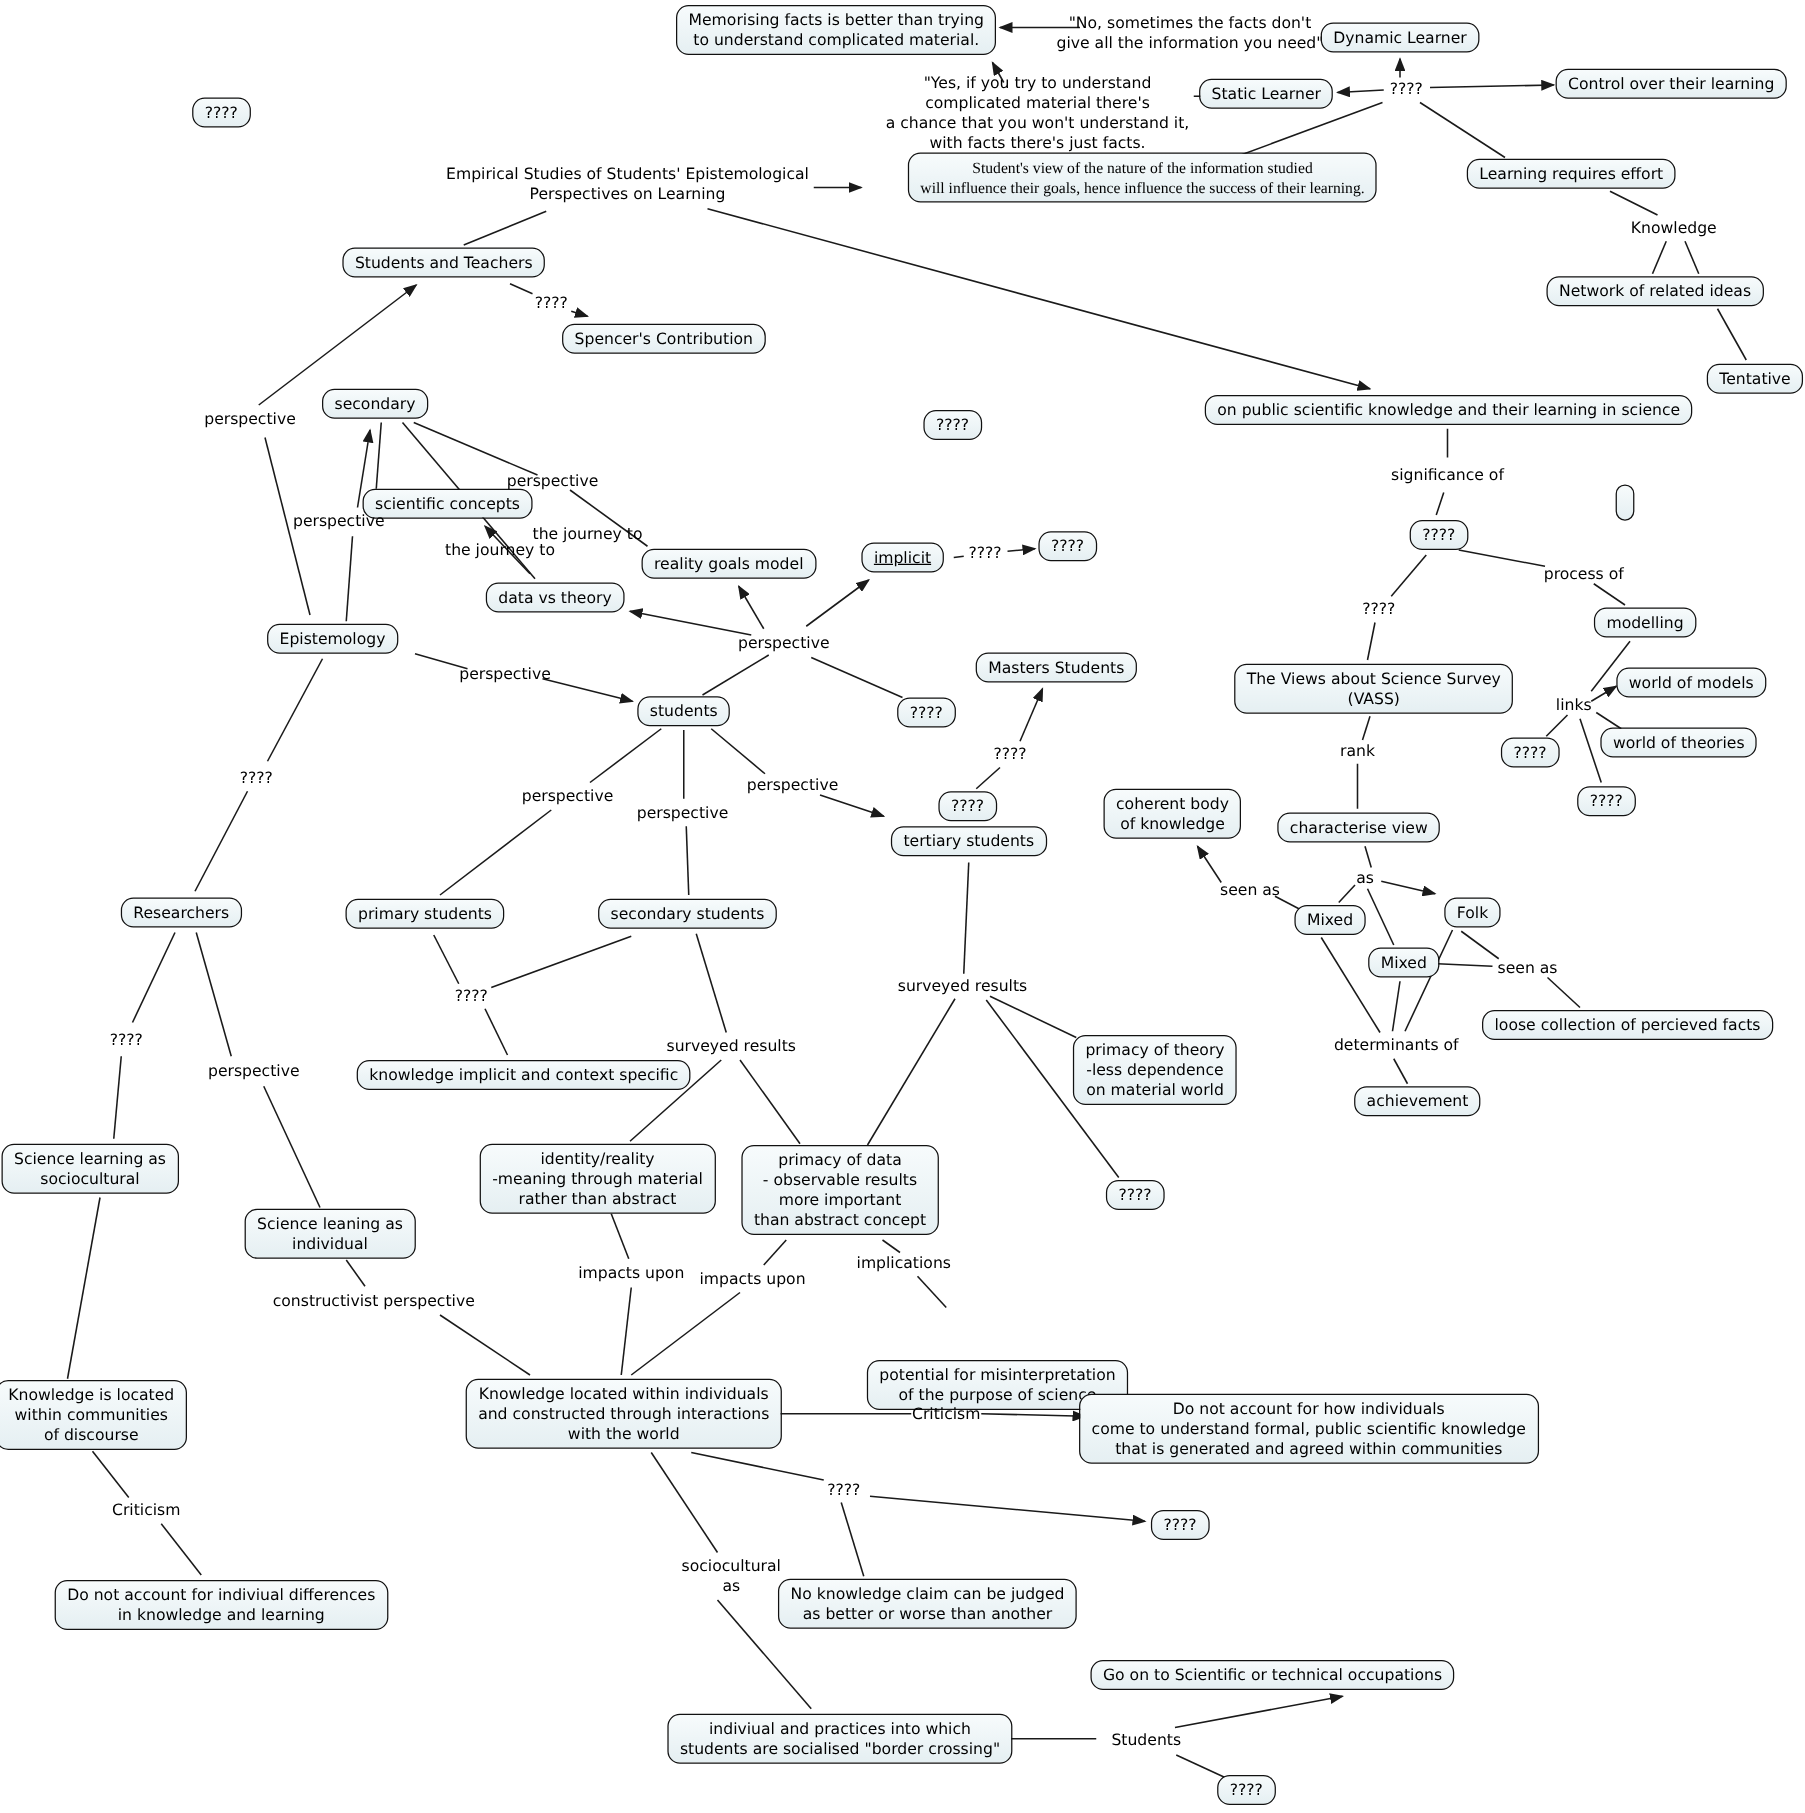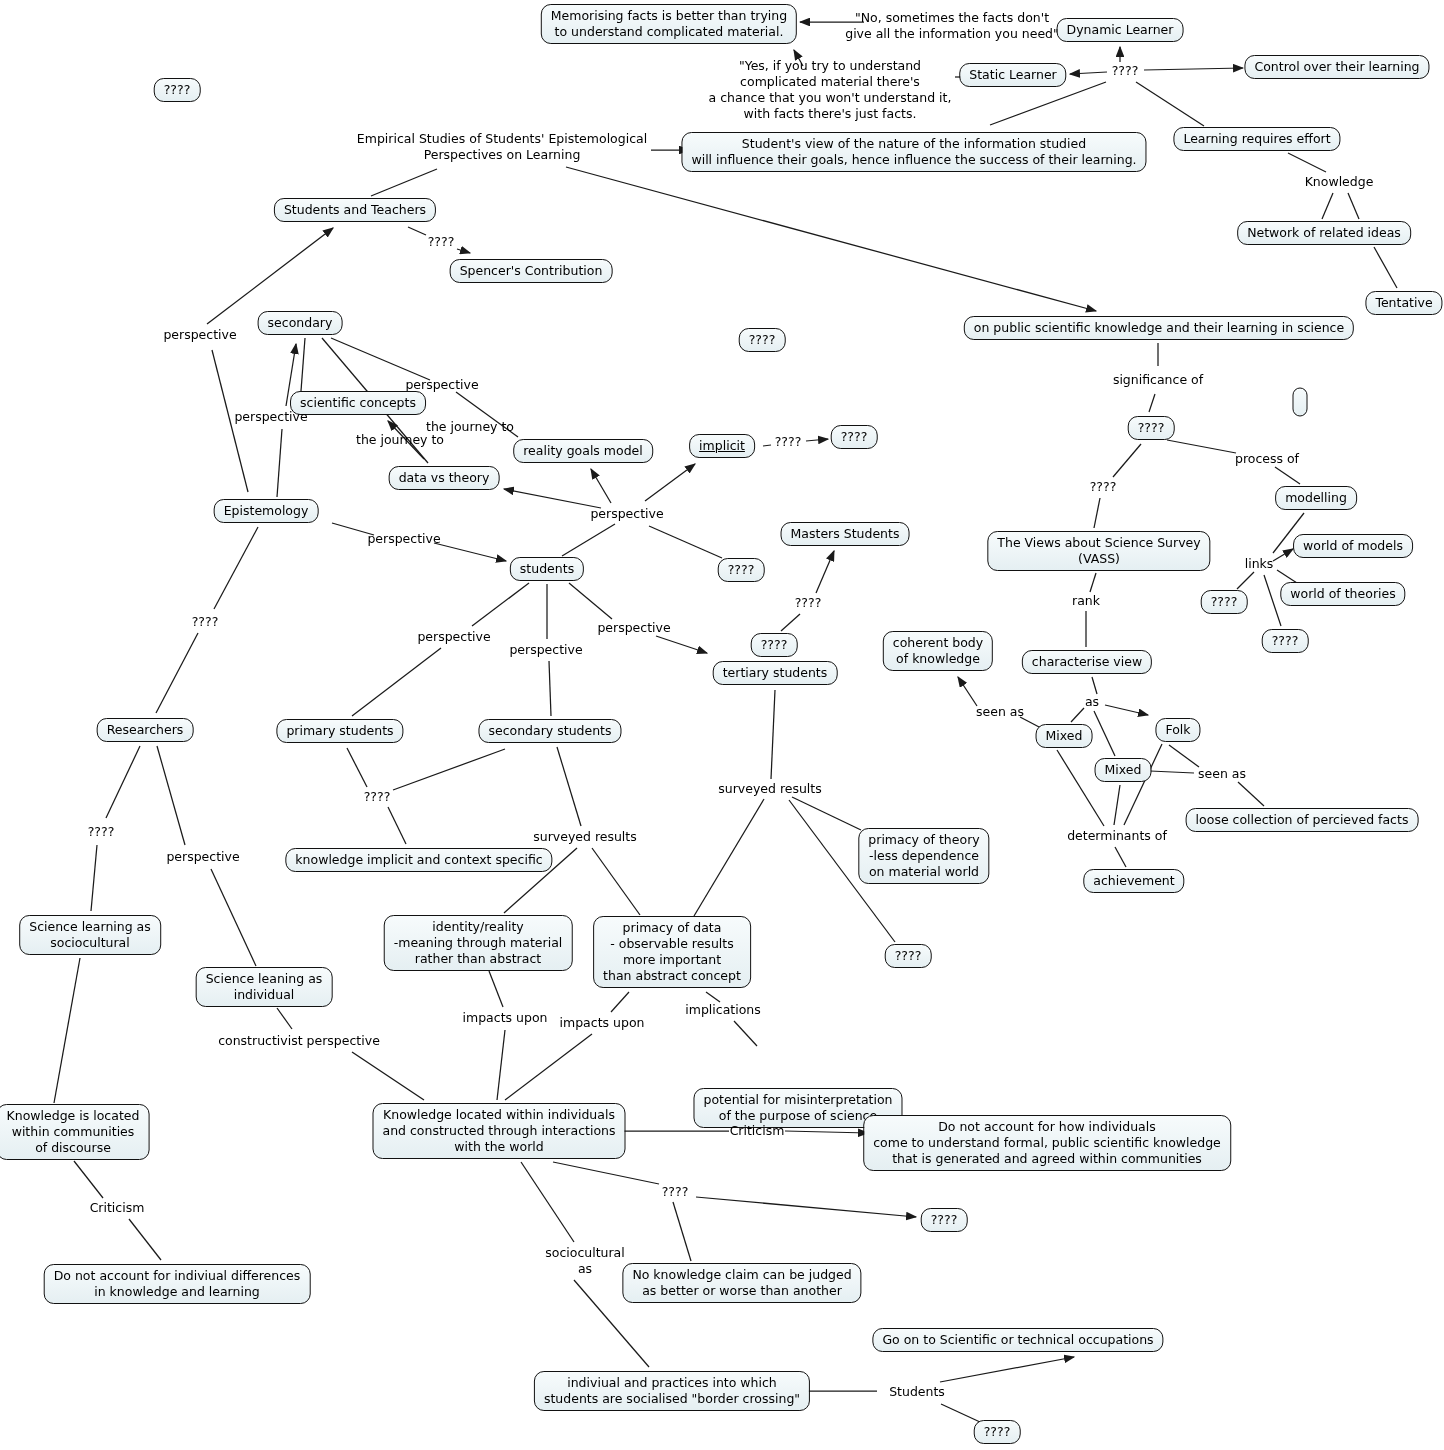--- a/index.html
+++ b/index.html
@@ -138,21 +138,21 @@
     <div class="node box" style="left: 1120px; top: 30px;">Dynamic Learner</div>
     <div class="node label" style="left: 830px; top: 90px;">"Yes, if you try to understand
 complicated material there's
 a chance that you won't understand it,
 with facts there's just facts.</div>
     <div class="node box" style="left: 1013px; top: 75px;">Static Learner</div>
     <div class="node label" style="left: 1125px; top: 71px;">????</div>
     <div class="node box" style="left: 1337px; top: 67px;">Control over their learning</div>
     <div class="node label" style="left: 502px; top: 147px;">Empirical Studies of Students' Epistemological
 Perspectives on Learning</div>
-    <div class="node box" style="left: 914px; top: 152px;">Student's view of the nature of the information studied
+    <div class="node box" style="left: 914px; top: 142px; font-family: Liberation Serif, serif;">Student's view of the nature of the information studied
 will influence their goals, hence influence the success of their learning.</div>
     <div class="node box" style="left: 1257px; top: 139px;">Learning requires effort</div>
     <div class="node label" style="left: 1339px; top: 182px;">Knowledge</div>
     <div class="node box" style="left: 1324px; top: 233px;">Network of related ideas</div>
     <div class="node box" style="left: 1404px; top: 303px;">Tentative</div>
     <div class="node box" style="left: 177px; top: 90px;">????</div>
     <div class="node box" style="left: 355px; top: 210px;">Students and Teachers</div>
     <div class="node label" style="left: 441px; top: 242px;">????</div>
     <div class="node box" style="left: 531px; top: 271px;">Spencer's Contribution</div>
     <div class="node label" style="left: 200px; top: 335px;">perspective</div>
@@ -213,21 +213,21 @@
     <div class="node box" style="left: 1302px; top: 820px;">loose collection of percieved facts</div>
     <div class="node label" style="left: 101px; top: 832px;">????</div>
     <div class="node label" style="left: 1117px; top: 836px;">determinants of</div>
     <div class="node label" style="left: 585px; top: 837px;">surveyed results</div>
     <div class="node box" style="left: 924px; top: 856px;">primacy of theory
 -less dependence
 on material world</div>
     <div class="node label" style="left: 203px; top: 857px;">perspective</div>
     <div class="node box" style="left: 419px; top: 860px;">knowledge implicit and context specific</div>
     <div class="node box" style="left: 1134px; top: 881px;">achievement</div>
-    <div class="node box" style="left: 90px; top: 935px;">Science learning as
+    <div class="node box" style="left: 72px; top: 935px;">Science learning as
 sociocultural</div>
     <div class="node box" style="left: 478px; top: 943px;">identity/reality
 -meaning through material
 rather than abstract</div>
     <div class="node box" style="left: 672px; top: 952px;">primacy of data
 - observable results
 more important
 than abstract concept</div>
     <div class="node box" style="left: 908px; top: 956px;">????</div>
     <div class="node box" style="left: 264px; top: 987px;">Science leaning as

